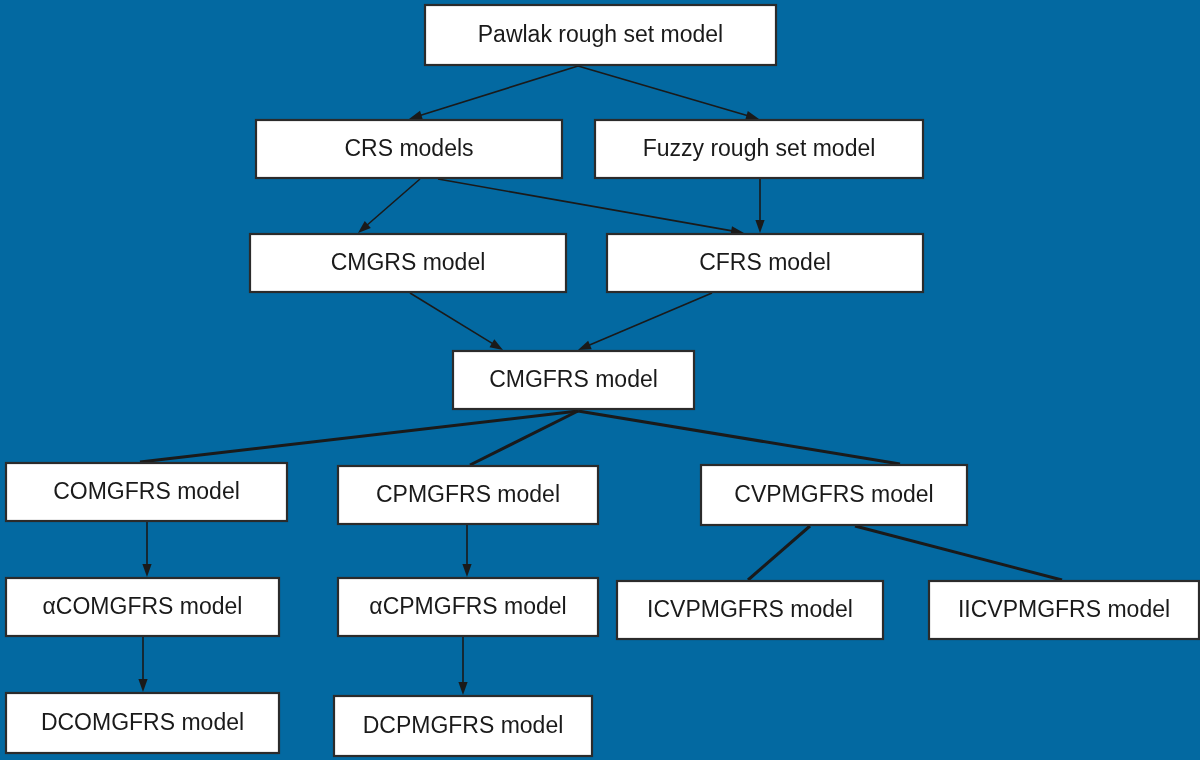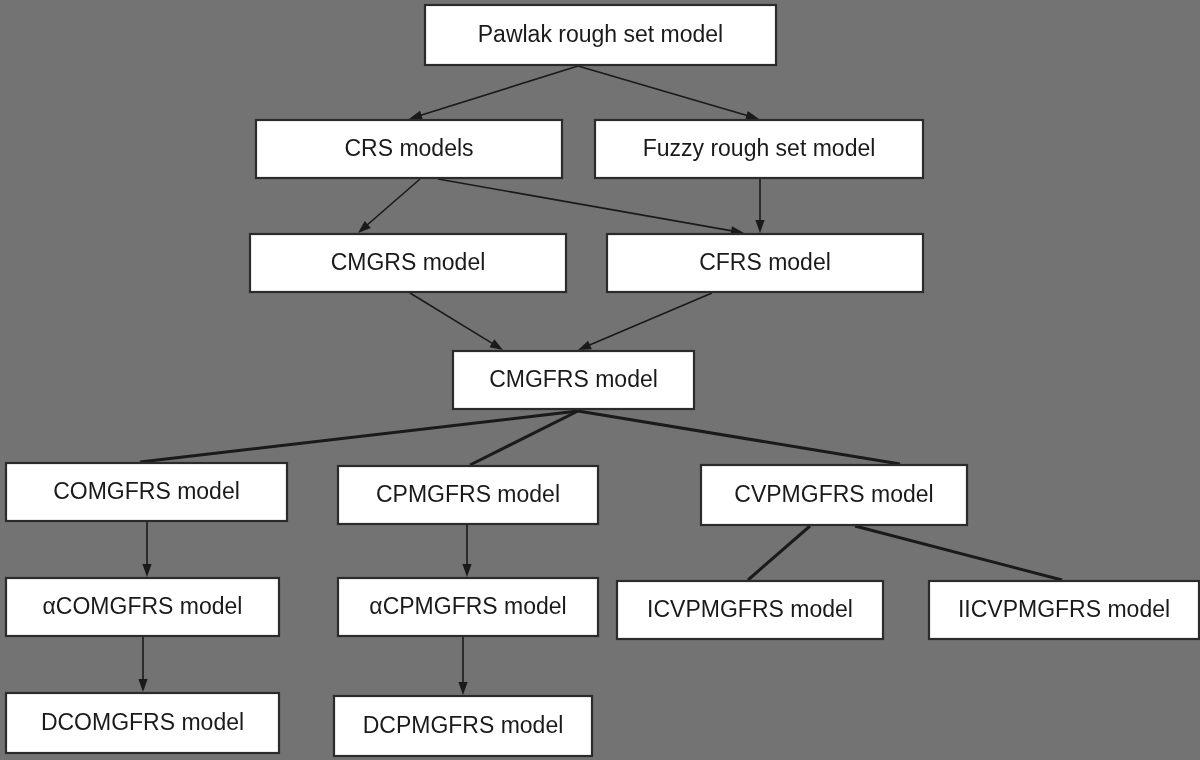--- a/index.html
+++ b/index.html
@@ -10,21 +10,21 @@
   body {
     width: 1200px;
     height: 760px;
     overflow: hidden;
     font-family: "Liberation Sans", sans-serif;
   }
   #diagram-root {
     position: relative;
     width: 1200px;
     height: 760px;
-    background: #737373;
+    background: #0369a1;
   }
   svg#flowchart {
     display: block;
     width: 1200px;
     height: 760px;
   }
   .node-box {
     fill: #ffffff;
     stroke: #2b2b2b;
     stroke-width: 2.2;

